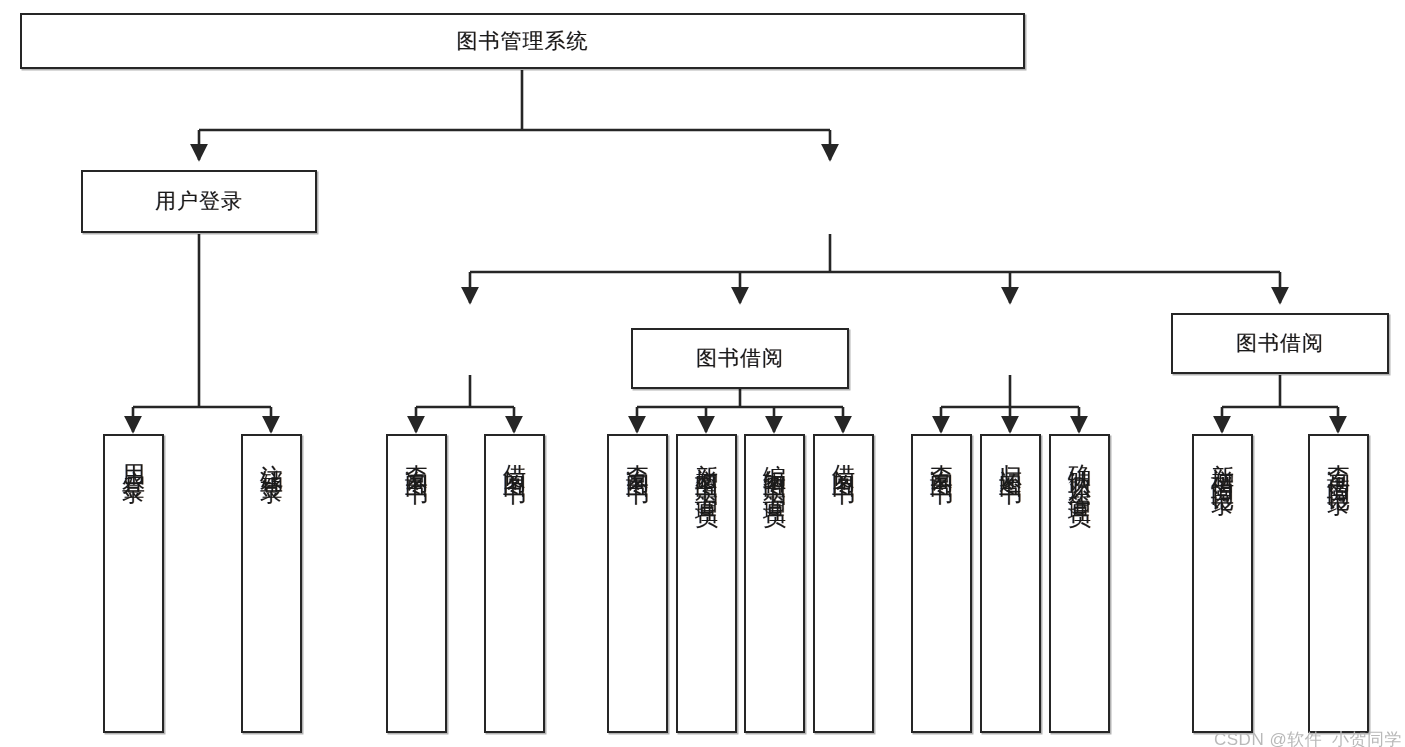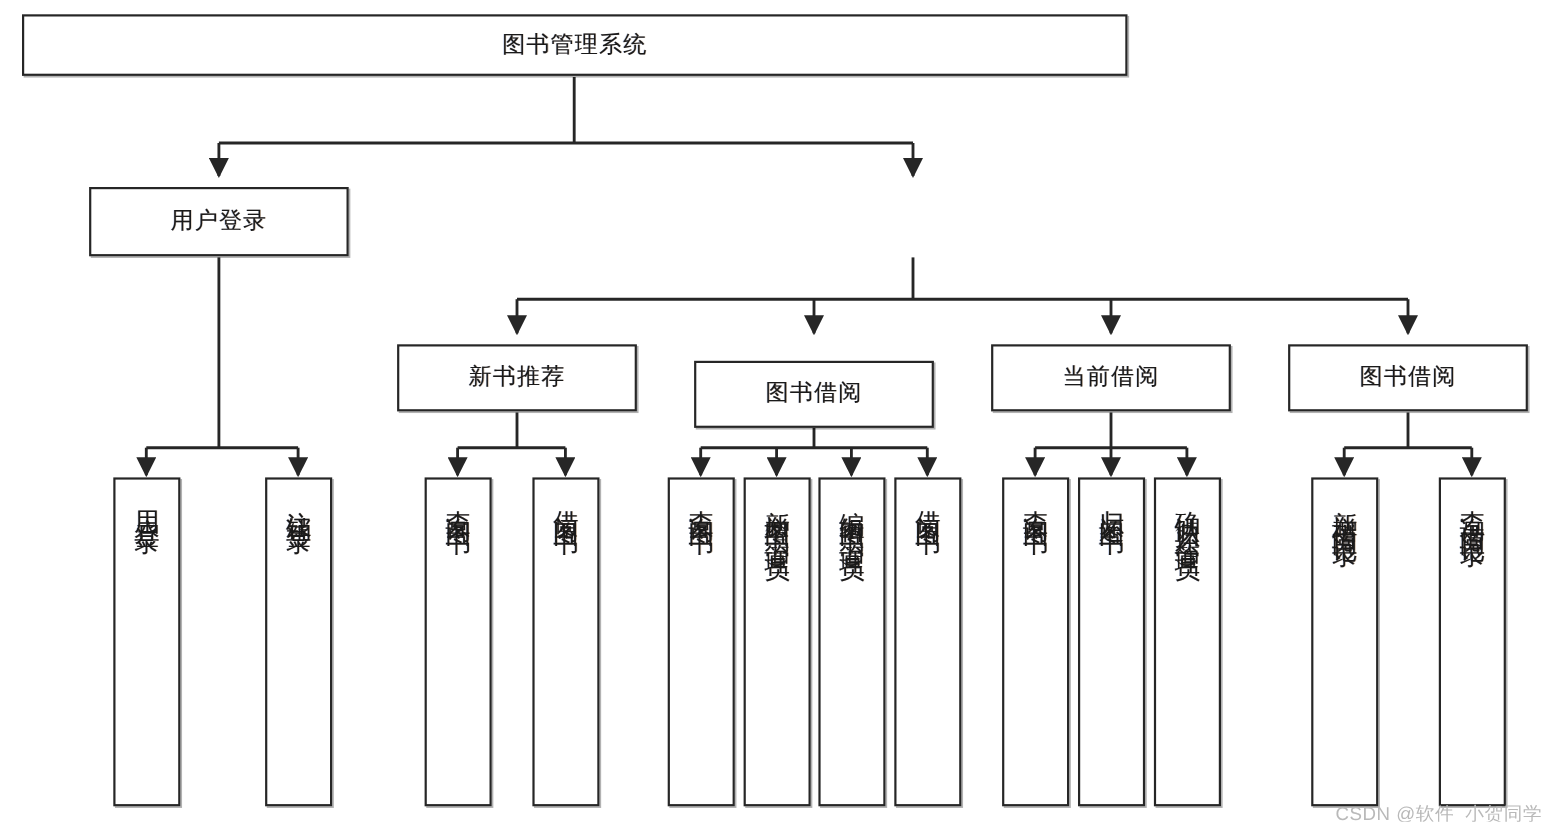--- a/index.html
+++ b/index.html
@@ -108,28 +108,22 @@
   </svg>
 
   <div class="node-box" style="left:20px;top:13px;width:1005px;height:56px;">
     <span class="node-label">图书管理系统</span>
   </div>
 
   <div class="node-box" style="left:81px;top:170px;width:236px;height:63px;">
     <span class="node-label">用户登录</span>
   </div>
 
-  <div class="node-box" style="left:361px;top:313px;width:218px;height:61px;">
-    <span class="node-label">新书推荐</span>
-  </div>
   <div class="node-box" style="left:631px;top:328px;width:218px;height:61px;">
     <span class="node-label">图书借阅</span>
-  </div>
-  <div class="node-box" style="left:901px;top:313px;width:218px;height:61px;">
-    <span class="node-label">当前借阅</span>
   </div>
   <div class="node-box" style="left:1171px;top:313px;width:218px;height:61px;">
     <span class="node-label">图书借阅</span>
   </div>
 
   <div class="node-box leaf-box" style="left:103px;top:434px;width:61px;height:299px;">
     <span class="node-label">用户登录</span>
   </div>
   <div class="node-box leaf-box" style="left:241px;top:434px;width:61px;height:299px;">
     <span class="node-label">注销登录</span>

